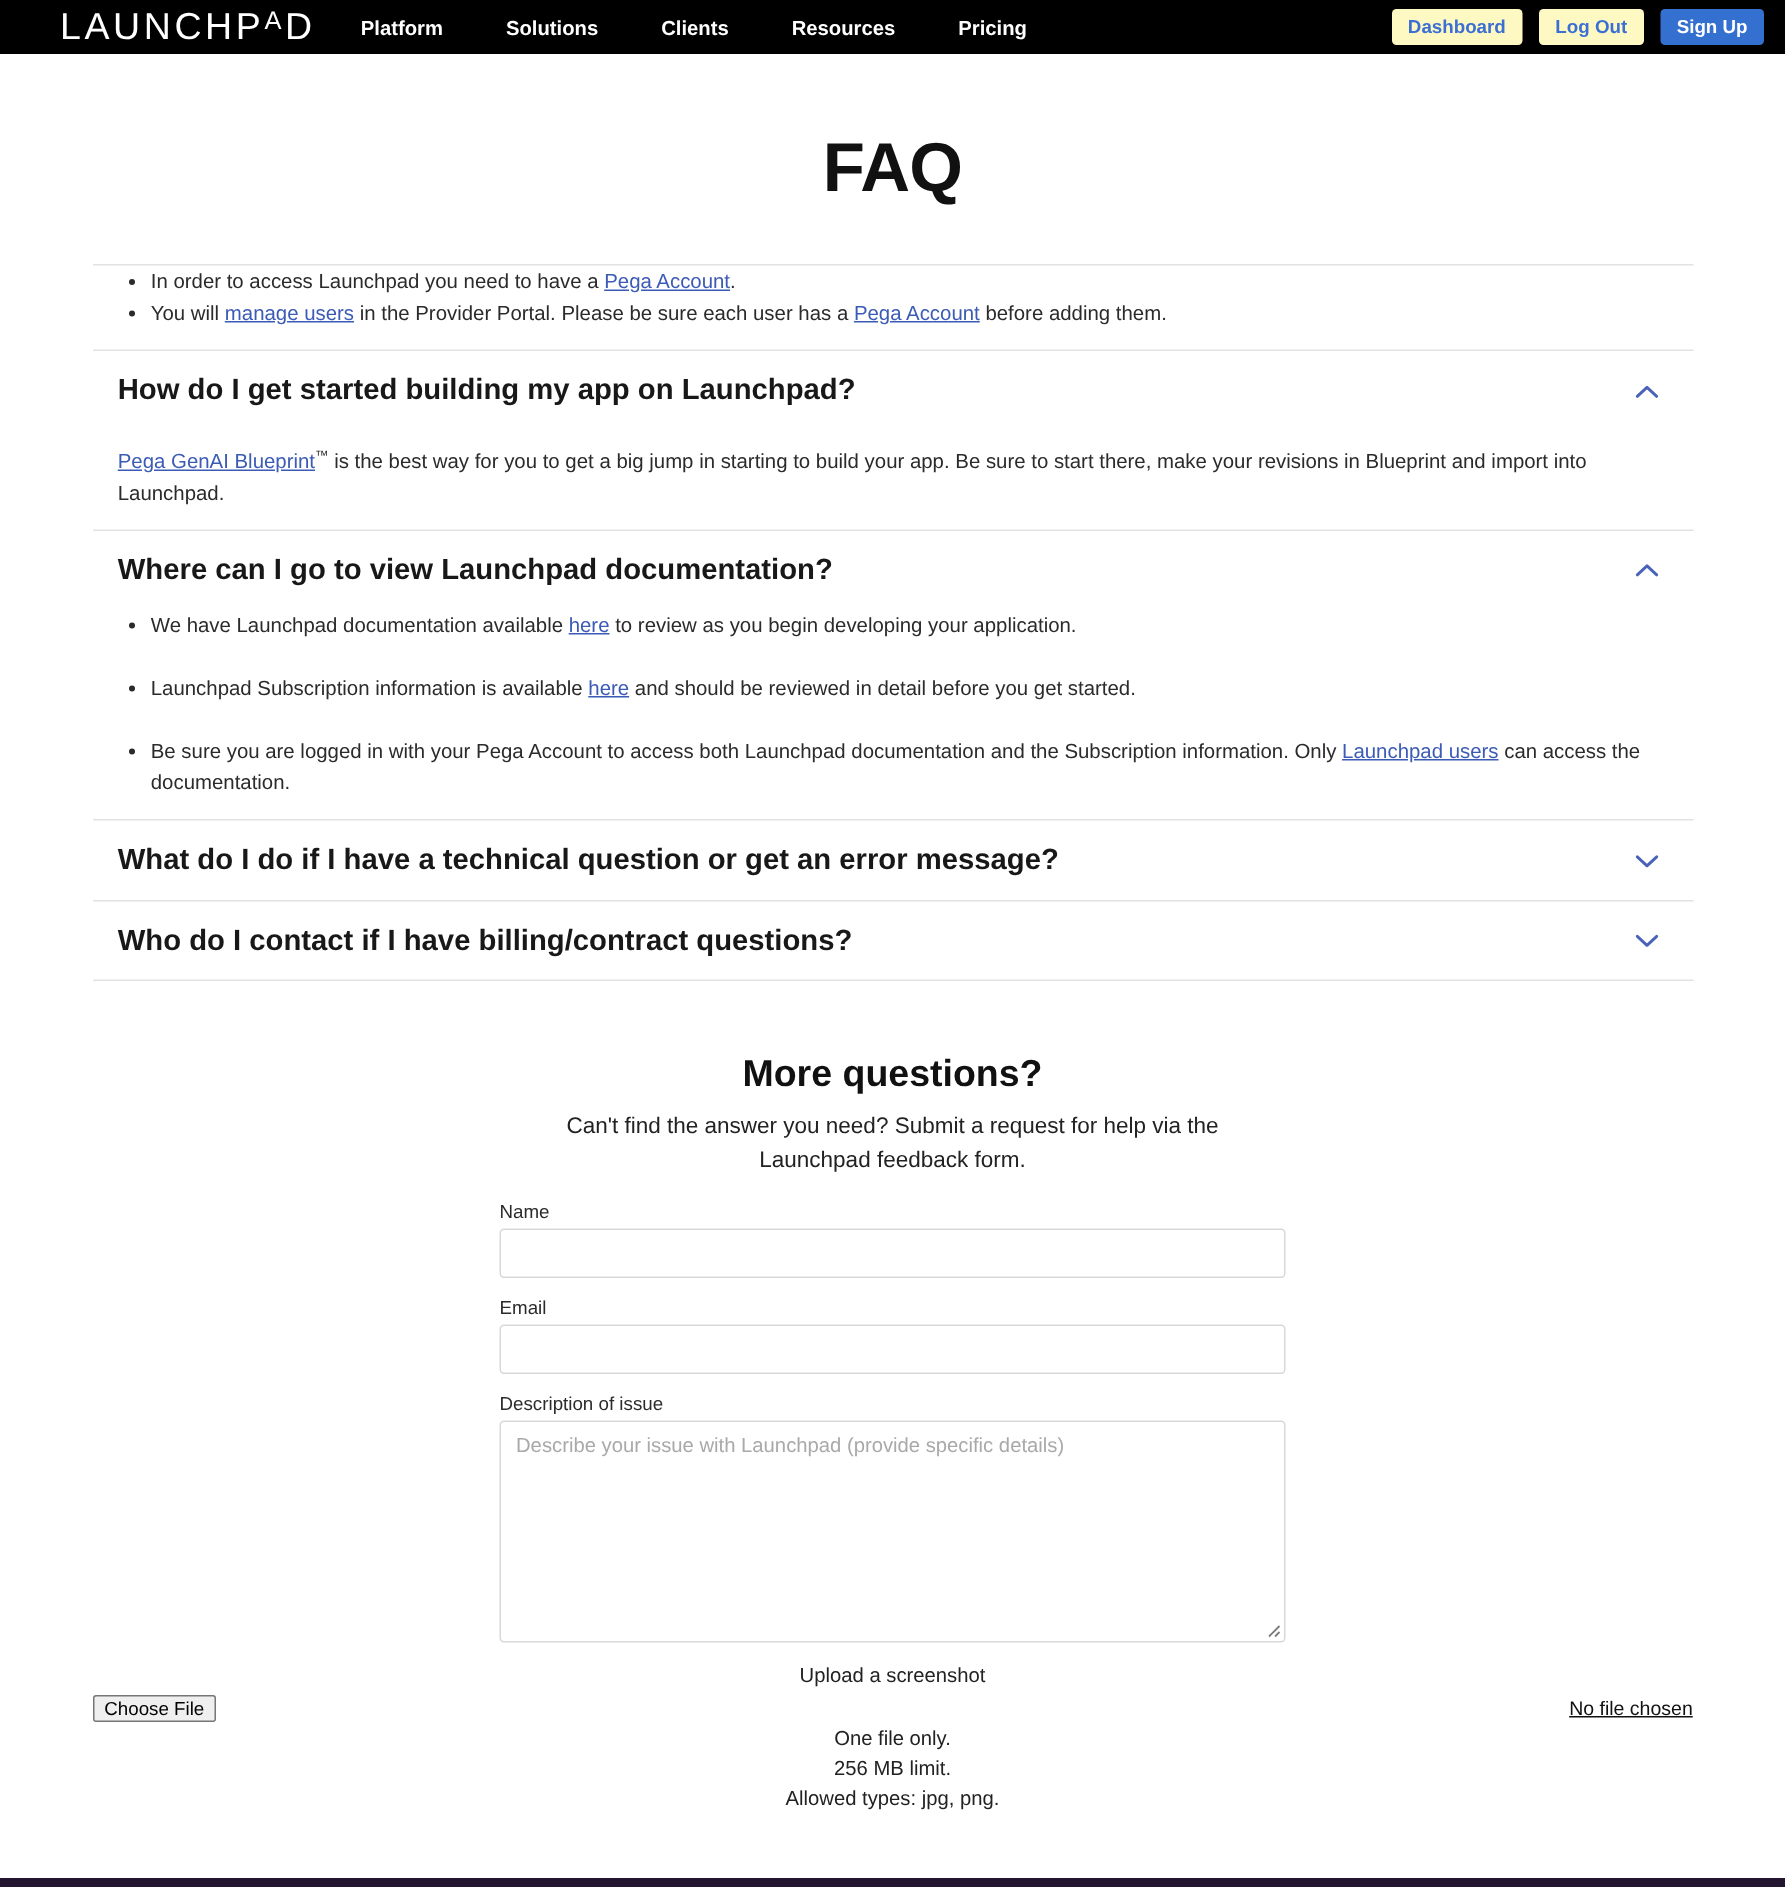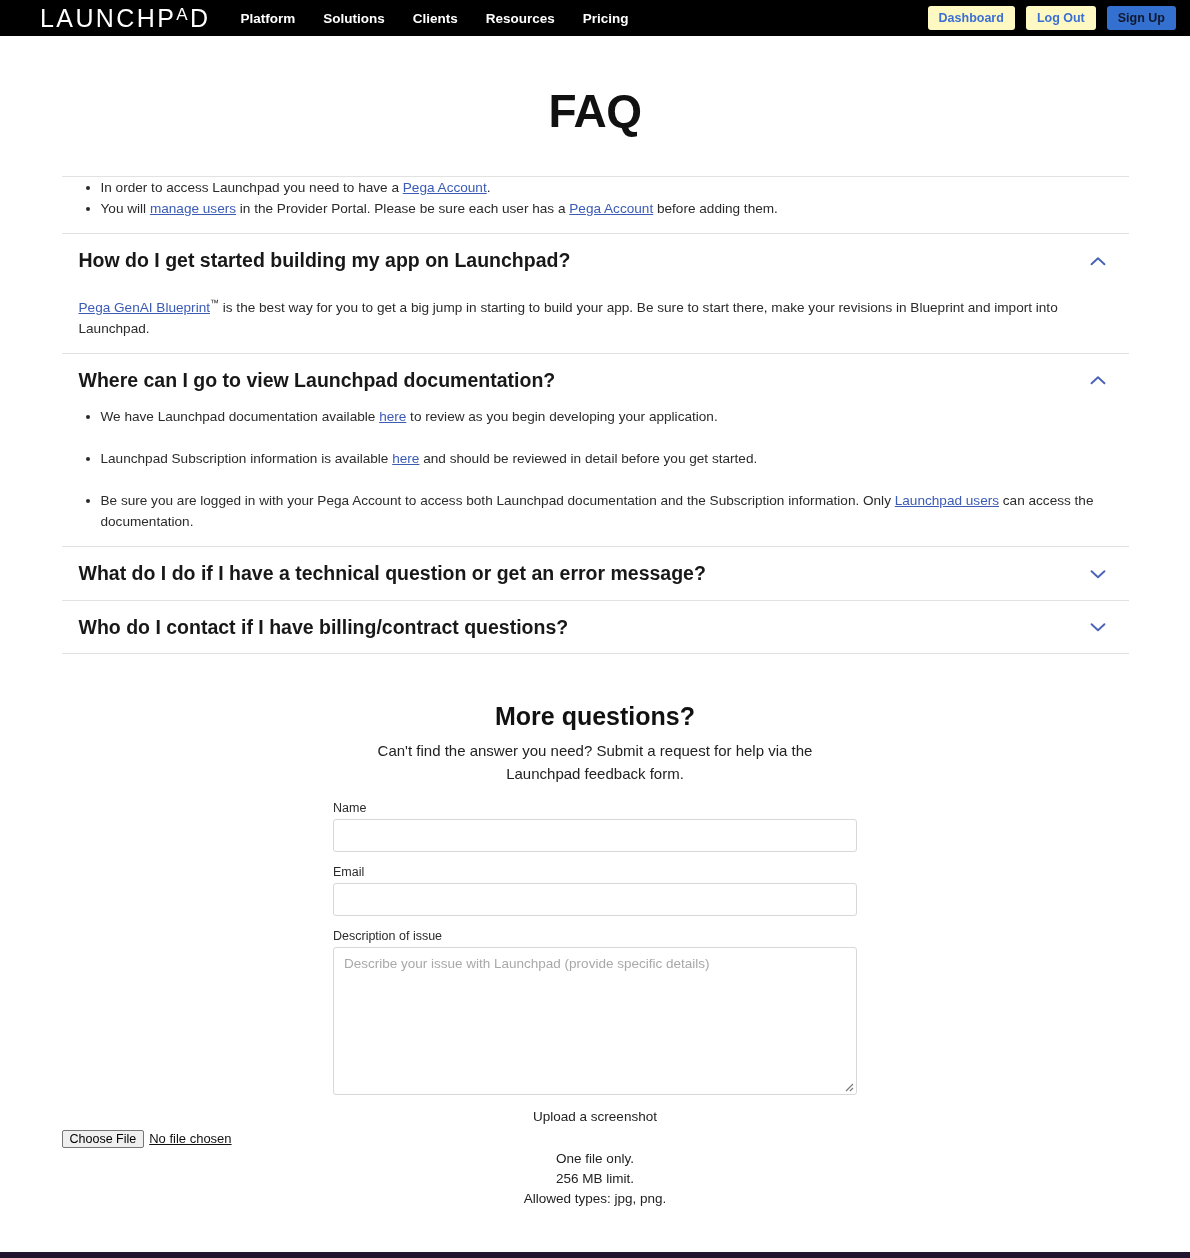--- a/index.html
+++ b/index.html
@@ -34,21 +34,21 @@
   .logo .sup {
     font-size: 17px;
     position: relative;
     top: -7px;
     letter-spacing: 2.4px;
   }
   .nav-links {
     display: flex;
     align-items: center;
     margin-left: 30px;
-    gap: 28px;
+    gap: 42px;
   }
   .nav-link {
     color: #ffffff;
     font-size: 13.5px;
     font-weight: bold;
     text-decoration: none;
     white-space: nowrap;
     cursor: pointer;
   }
   .nav-actions {
@@ -64,21 +64,21 @@
     border-radius: 3px;
     font-size: 12.5px;
     font-weight: bold;
     padding: 5px 11px;
     cursor: pointer;
     font-family: "Liberation Sans", sans-serif;
     white-space: nowrap;
   }
   .btn-blue {
     background: #3470cf;
-    color: #0f172a;
+    color: #ffffff;
     border: none;
     border-radius: 3px;
     font-size: 12.5px;
     font-weight: bold;
     padding: 5px 11px;
     cursor: pointer;
     font-family: "Liberation Sans", sans-serif;
     white-space: nowrap;
   }
 
@@ -216,21 +216,21 @@
     text-align: center;
     margin-top: 12px;
     font-size: 13.5px;
     color: #222222;
     line-height: 1.5;
   }
   .upload .row-file {
     margin-top: 2px;
     display: flex;
     align-items: center;
-    justify-content: flex-start;
+    justify-content: space-between;
     gap: 5px;
   }
   .choose-file {
     background: #efefef;
     border: 1px solid #767676;
     border-radius: 2px;
     font-size: 12.5px;
     padding: 1px 7px;
     color: #000;
     font-family: "Liberation Sans", sans-serif;

